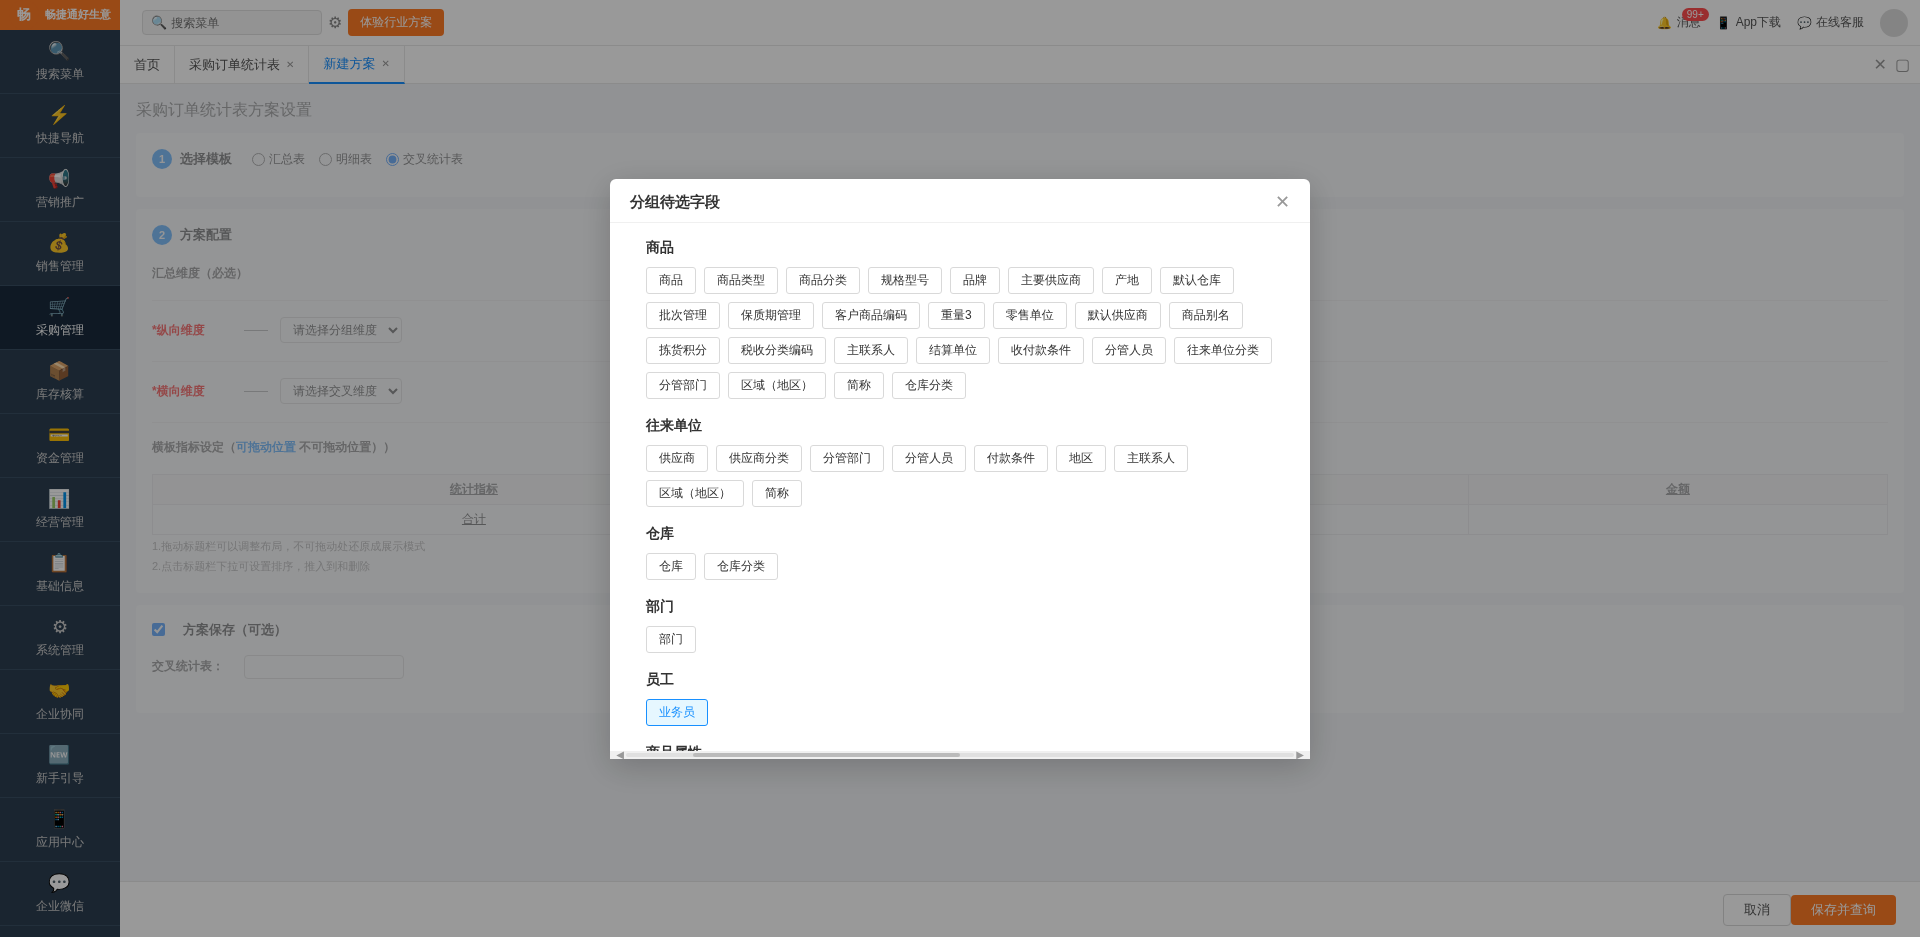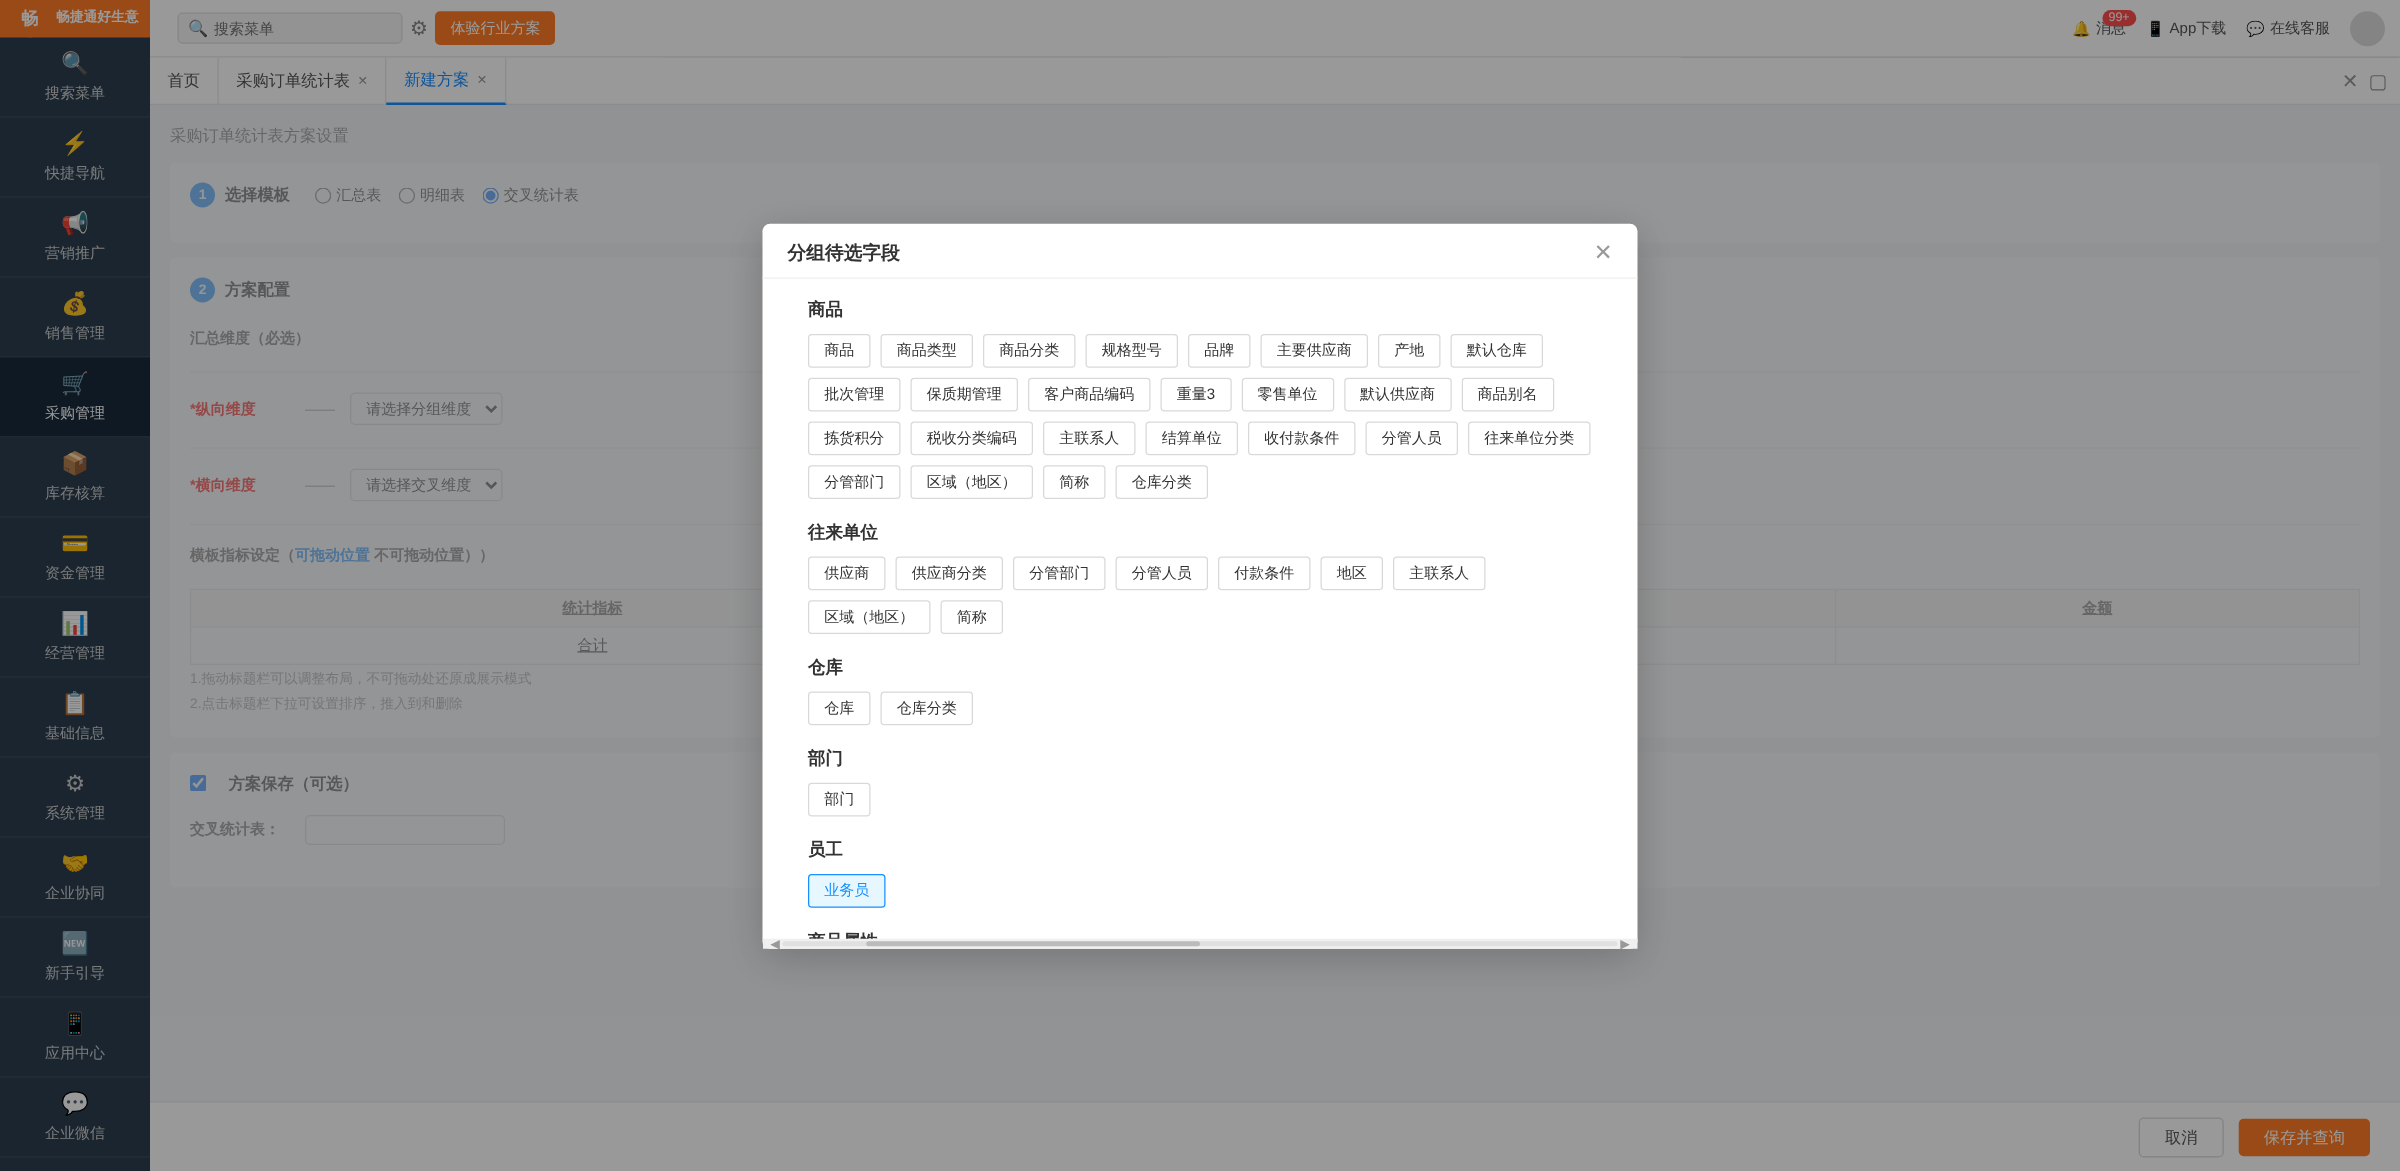--- a/index.html
+++ b/index.html
@@ -123,21 +123,21 @@
     .sidebar-item .si-icon { font-size: 18px; }
 
     
     .main-content {
       margin-top: 84px;
       margin-left: 120px;
       padding: 16px;
       min-height: calc(100vh - 84px);
       background: #f5f7fa;
     }
-    .page-title { font-size: 13px; color: #666; margin-bottom: 12px; }
+    .page-title { font-size: 16px; color: #666; margin-bottom: 12px; }
 
     
     .form-section {
       background: #fff;
       border-radius: 4px;
       padding: 16px;
       margin-bottom: 12px;
     }
     .step-header {
       display: flex; align-items: center; gap: 8px;
@@ -223,21 +223,20 @@
     .bottom-bar {
       position: fixed;
       bottom: 0; left: 120px; right: 0;
       height: 56px;
       background: #fff;
       border-top: 1px solid #e8e8e8;
       display: flex;
       align-items: center;
       justify-content: flex-end;
       padding: 0 24px;
-      gap: 12px;
       z-index: 150;
     }
     .btn-cancel {
       border: 1px solid #d9d9d9;
       background: white;
       border-radius: 4px;
       padding: 6px 20px;
       font-size: 13px;
       cursor: pointer;
       color: #555;

